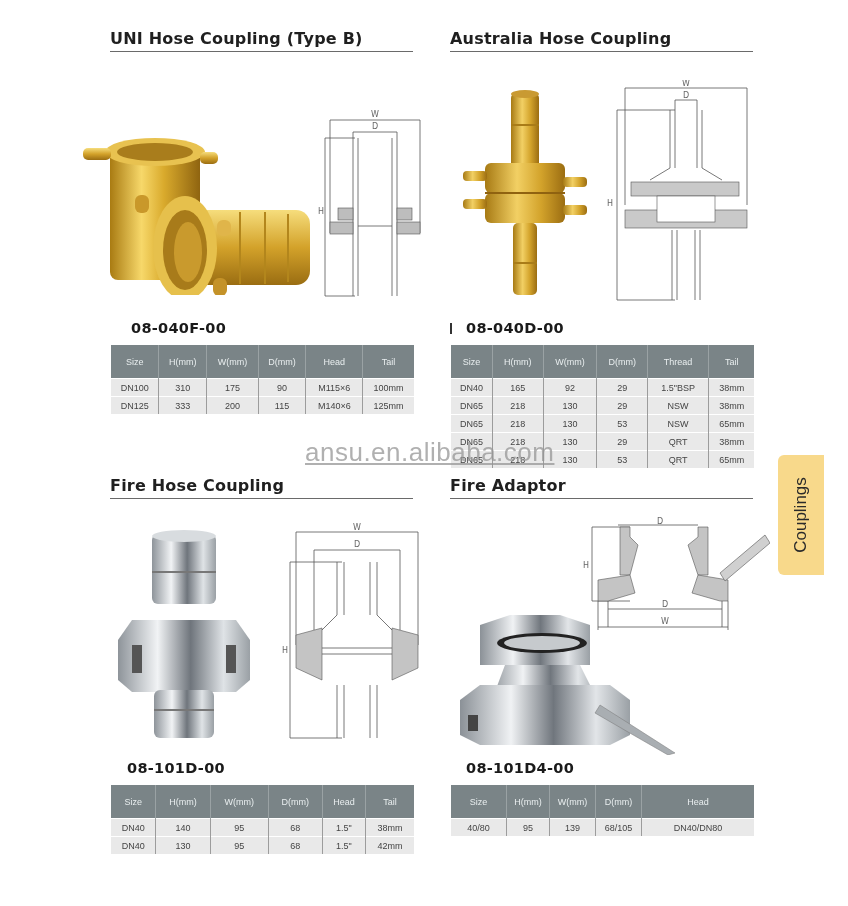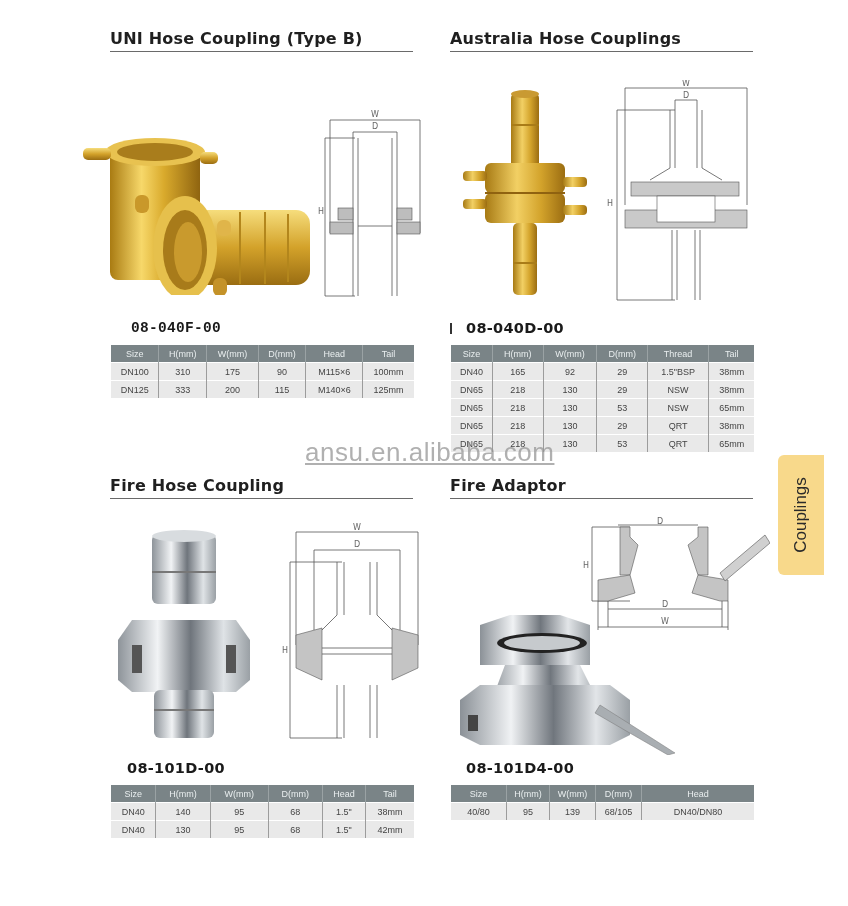--- a/index.html
+++ b/index.html
@@ -5,21 +5,21 @@
   html, body { margin: 0; padding: 0; background: #ffffff; }
   body { width: 848px; height: 906px; position: relative; overflow: hidden;
          font-family: "DejaVu Sans", "Liberation Sans", sans-serif; color: #222; }
   .section-title { position: absolute; font-weight: bold; font-size: 16px; color: #1f1f1f;
                    letter-spacing: 0.2px; }
   .rule { position: absolute; height: 1px; background: #6a6a6a; }
   .model { position: absolute; font-weight: bold; font-size: 14.5px; color: #1a1a1a;
            font-family: "DejaVu Sans", sans-serif; letter-spacing: 0.3px; }
   table.spec { position: absolute; border-collapse: collapse; font-family: "Liberation Sans", sans-serif;
                font-size: 9px; color: #444; }
-  table.spec th { background: #7a8487; color: #e9eeef; font-weight: normal; height: 17px;
+  table.spec th { background: #7a8487; color: #e9eeef; font-weight: normal; height: 33px;
                   border-right: 1px solid #9aa2a4; padding: 0; text-align: center; }
   table.spec td { background: #e9e9e9; height: 17px; border-right: 1px solid #9c9c9c;
                   border-top: 1px solid #ffffff; padding: 0; text-align: center; }
   table.spec th:last-child, table.spec td:last-child { border-right: none; }
   .photo { position: absolute; }
   .drawing { position: absolute; }
   .watermark { position: absolute; left: 305px; top: 437px; font-family: "Liberation Sans", sans-serif;
                font-size: 26px; color: rgba(150,150,150,0.75); letter-spacing: 0.5px; text-decoration: underline; }
   .side-tab { position: absolute; left: 778px; top: 455px; width: 46px; height: 120px;
               background: #f8d98b; border-radius: 6px 0 0 6px; }
@@ -84,21 +84,21 @@
     <rect x="28" y="100" width="15" height="12"></rect>
       <rect x="87" y="100" width="15" height="12"></rect>
     <rect x="20" y="114" width="23" height="12"></rect>
       <rect x="87" y="114" width="23" height="12"></rect>
   </g>
   <text x="65" y="9" font-size="8" fill="#666" text-anchor="middle">W</text>
   <text x="65" y="21" font-size="8" fill="#666" text-anchor="middle">D</text>
   <text x="8" y="106" font-size="8" fill="#666">H</text>
 </svg>
 
-<div class="model" style="left:131px;top:320px;font-family:Liberation Mono, monospace;">08-040F-00</div>
+<div class="model" style="left:131px;top:320px;">08-040F-00</div>
 <table class="spec" style="left:111px;top:345px;width:303px;">
   <thead>
       <tr>
     <th>Size</th>
         <th>H(mm)</th>
     <th>W(mm)</th>
         <th>D(mm)</th>
     <th>Head</th>
         <th>Tail</th>
   </tr>
@@ -116,21 +116,21 @@
       <td>DN125</td>
         <td>333</td>
       <td>200</td>
         <td>115</td>
       <td>M140×6</td>
         <td>125mm</td>
     </tr>
   </tbody>
 </table>
 
-<div class="section-title" style="left:450px;top:29px;">Australia Hose Couplings</div>
+<div class="section-title" style="left:450px;top:29px;">Australia Hose Coupling</div>
 <div class="rule" style="left:450px;top:51px;width:303px;"></div>
 
 <svg class="photo" style="left:455px;top:85px;" width="140" height="220">
   <defs>
     <linearGradient id="brass3" x1="0" x2="1" y1="0" y2="0">
       <stop offset="0" stop-color="#a77a14"></stop>
         <stop offset="0.4" stop-color="#f2d064"></stop>
       <stop offset="0.7" stop-color="#d3a32b"></stop>
         <stop offset="1" stop-color="#9b6d12"></stop>
     </linearGradient>

